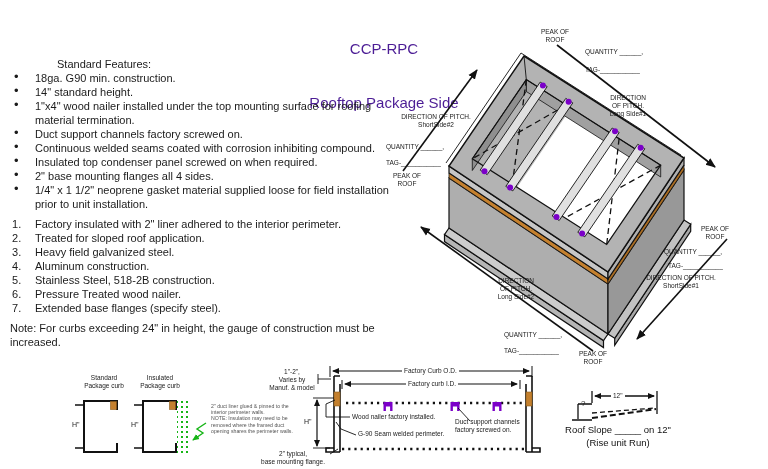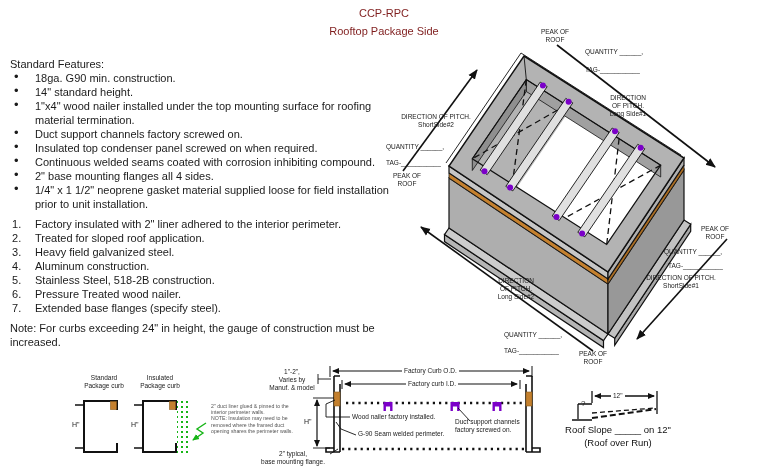--- a/index.html
+++ b/index.html
@@ -1,21 +1,21 @@
 <!DOCTYPE html>
 <html><head>
 <meta charset="utf-8">
 <style>
   html,body{margin:0;padding:0;background:#fff;}
   .page{position:relative;width:768px;height:469px;background:#fff;overflow:hidden;
         font-family:"Liberation Sans","DejaVu Sans",sans-serif;color:#111;}
   .title{position:absolute;left:0;top:4px;width:768px;text-align:center;}
-  .title .t1,.title .t2{font-size:11px;color:#7f1d1d;line-height:18px;}
+  .title .t1,.title .t2{font-size:15px;color:#4c1d95;line-height:18px;margin-top:36px;}
   .features{position:absolute;left:10px;top:57px;width:380px;font-size:11px;line-height:14px;color:#1b1b1b;}
-  .features .head{font-size:11px;}
+  .features .head{font-size:11px;margin-left:47px;}
   .features ul,.features ol{margin:0 0 6px 0;padding:0;list-style:none;}
   .features li{position:relative;padding-left:25px;}
   .blist li::before{content:"\2022";position:absolute;left:4px;top:-1px;font-size:13px;}
   .nlist{counter-reset:n;}
   .nlist li{counter-increment:n;}
   .nlist li::before{content:counter(n) ".";position:absolute;left:2px;}
   .note{margin-top:6px;width:368px;}
   svg.overlay{position:absolute;left:0;top:0;width:768px;height:469px;}
   .lbl{position:absolute;font-size:6.5px;line-height:1.22;color:#1a1a1a;white-space:pre-line;}
   .c{text-align:center;}
@@ -34,22 +34,22 @@
     <div class="t2">Rooftop Package Side</div>
   </div>
 
   <div class="features">
     <div class="head">Standard Features:</div>
     <ul class="blist">
       <li>18ga. G90 min. construction.</li>
       <li>14" standard height.</li>
       <li>1"x4" wood nailer installed under the top mounting surface for roofing material termination.</li>
       <li>Duct support channels factory screwed on.</li>
+      <li>Continuous welded seams coated with corrosion inhibiting compound.</li>
       <li>Insulated top condenser panel screwed on when required.</li>
-      <li>Continuous welded seams coated with corrosion inhibiting compound.</li>
       <li>2" base mounting flanges all 4 sides.</li>
       <li>1/4" x 1 1/2" neoprene gasket material supplied loose for field installation prior to unit installation.</li>
     </ul>
     <ol class="nlist">
       <li>Factory insulated with 2" liner adhered to the interior perimeter.</li>
       <li>Treated for sloped roof application.</li>
       <li>Heavy field galvanized steel.</li>
       <li>Aluminum construction.</li>
       <li>Stainless Steel, 518-2B construction.</li>
       <li>Pressure Treated wood nailer.</li>
@@ -250,15 +250,15 @@
   <div class="lbl" style="left:358px;top:430px;">G-90 Seam welded perimeter.</div>
   <div class="lbl" style="left:455px;top:418px;">Duct support channels
 factory screwed on.</div>
   <div class="lbl h-lbl" style="left:304px;top:418px;">H"</div>
   <div class="lbl c" style="left:256px;top:450px;width:74px;">2" typical,
 base mounting flange.</div>
 
   <div class="lbl dim" style="left:611px;top:392px;">12"</div>
   <div class="lbl" style="left:581px;top:399px;font-size:8px;">?</div>
   <div class="lbl c slope-txt" style="left:548px;top:424px;width:140px;">Roof Slope _____ on 12"</div>
-  <div class="lbl c slope-txt" style="left:548px;top:437px;width:140px;">(Roof over Run)</div>
+  <div class="lbl c slope-txt" style="left:548px;top:437px;width:140px;">(Rise unit Run)</div>
 
 </div>
 
 </body></html>

